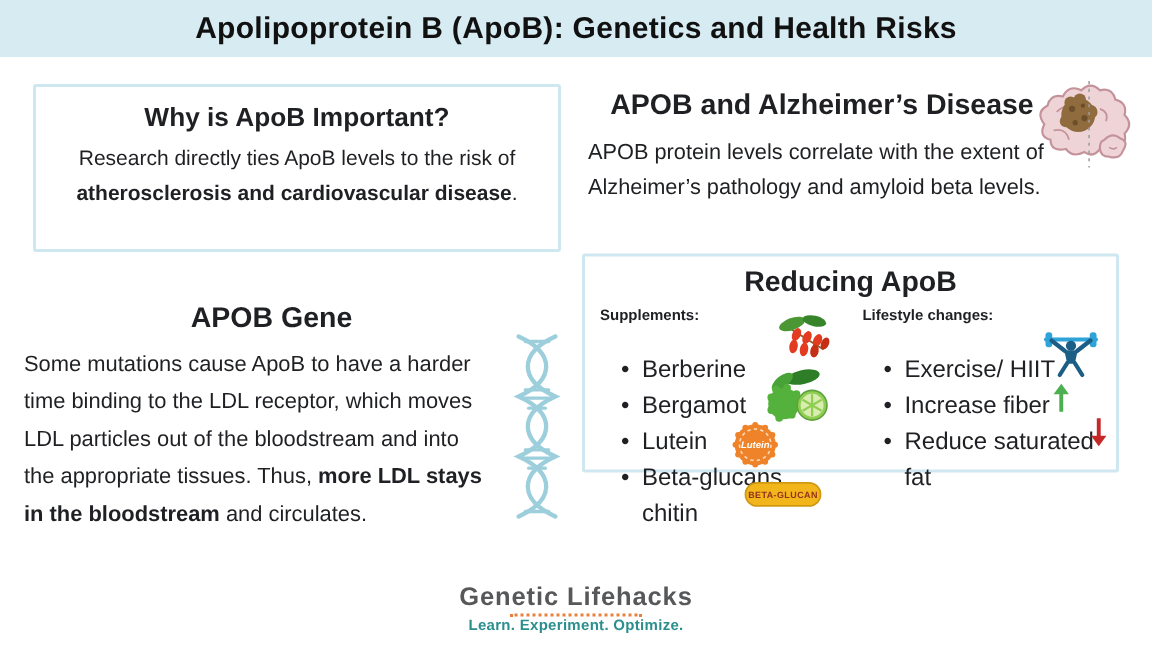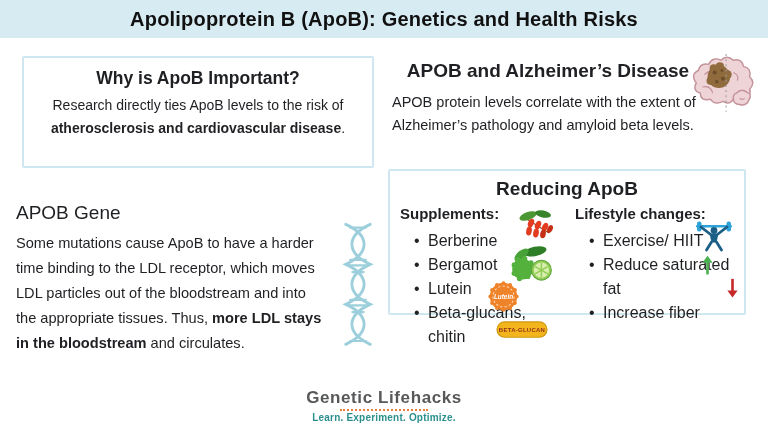--- a/index.html
+++ b/index.html
@@ -18,28 +18,28 @@
   .why{left:22px;top:56px;width:352px;height:112px;text-align:center;}
   .why h2{margin:10px 16px 5px;font-size:17.5px;font-weight:700;}
   .why p{margin:0 8px;font-size:14px;line-height:23px;}
   
   .alz{position:absolute;left:392px;top:60px;width:312px;}
   .alz h2{margin:0 0 9px;font-size:19px;font-weight:700;text-align:center;white-space:nowrap;}
   .alz p{margin:0;font-size:14.5px;line-height:23px;text-align:left;}
   .brain-icon{position:absolute;left:688px;top:52px;width:72px;height:64px;}
   
   .gene{position:absolute;left:16px;top:202px;width:330px;}
-  .gene h2{margin:0 0 7px;font-size:19px;font-weight:400;text-align:left;}
+  .gene h2{margin:0 0 7px;font-size:19px;font-weight:700;text-align:center;}
   .gene p{margin:0;font-size:14.6px;line-height:25px;}
   .dna-icon{position:absolute;left:338px;top:221px;width:40px;height:115px;}
   
   .reducing{left:388px;top:169px;width:358px;height:146px;}
   .reducing h2{margin:7px 0 3px;font-size:19px;font-weight:700;text-align:center;}
   .cols{display:flex;padding:0 10px;}
-  .col h3{margin:2px 0 7px;font-size:15px;font-weight:700;}
+  .col h3{margin:2px 0 19px;font-size:10px;font-weight:700;}
   .col-supplements{width:166px;}
   .col-lifestyle{margin-left:12px;width:162px;}
   .col ul{list-style:none;margin:0;padding:0 0 0 14px;}
   .col li{position:relative;font-size:16px;line-height:24px;padding-left:14px;}
   .col li::before{content:"\2022";position:absolute;left:0;top:0;}
   
   .mini{position:absolute;line-height:0;}
   .icon-berries{left:128px;top:38px;width:38px;}
   .icon-bergamot{left:119px;top:72px;width:46px;}
   .icon-lutein{left:98px;top:110px;width:31px;}
@@ -130,22 +130,22 @@
           <li>Berberine</li>
           <li>Bergamot</li>
           <li>Lutein</li>
           <li>Beta-glucans, chitin</li>
         </ul>
       </div>
       <div class="col col-lifestyle">
         <h3>Lifestyle changes:</h3>
         <ul>
           <li>Exercise/ HIIT</li>
+          <li>Increase fiber</li>
           <li>Reduce saturated fat</li>
-          <li>Increase fiber</li>
         </ul>
       </div>
     </div>
 
     <span class="mini icon-berries">
       <svg viewBox="0 0 38 30" xmlns="http://www.w3.org/2000/svg">
         <line x1="7" y1="9" x2="31" y2="24" stroke="#8a5a2a" stroke-width="1.2"></line>
         <ellipse cx="10" cy="7" rx="9" ry="4" fill="#4a9733" transform="rotate(-20 10 7)"></ellipse>
         <ellipse cx="25" cy="5" rx="8" ry="3.5" fill="#37842a" transform="rotate(12 25 5)"></ellipse>
         <g fill="#e23b1f">

